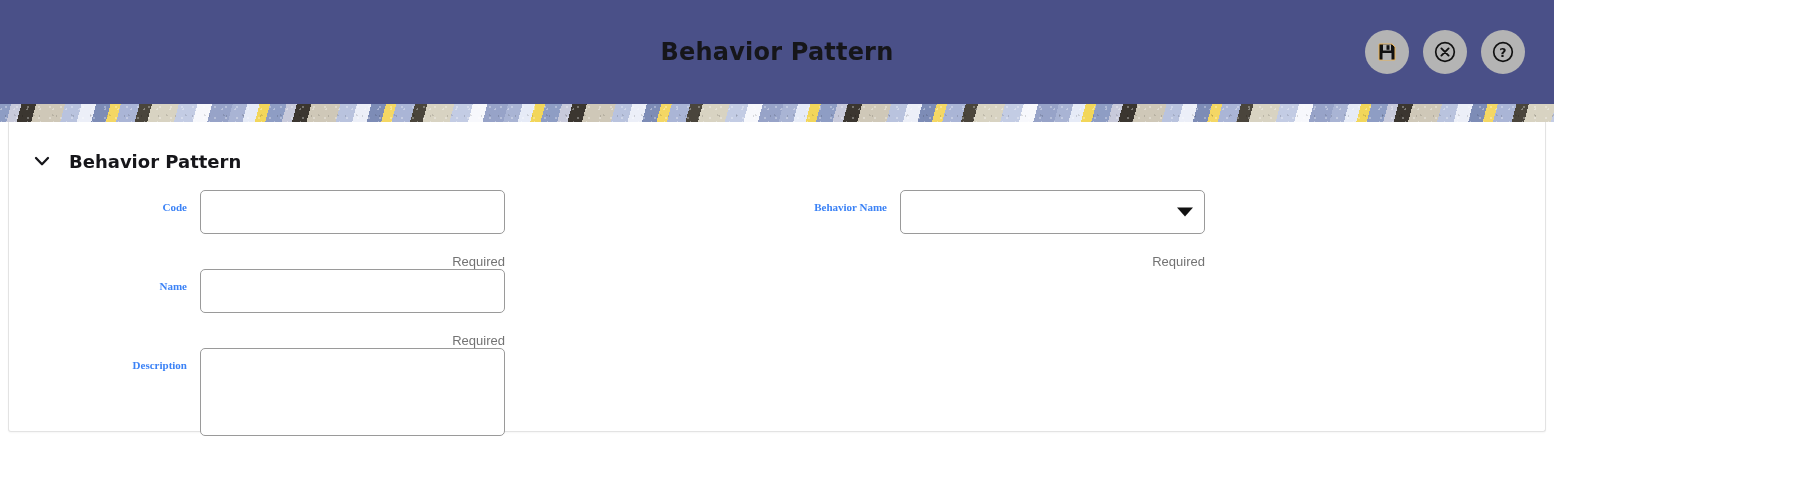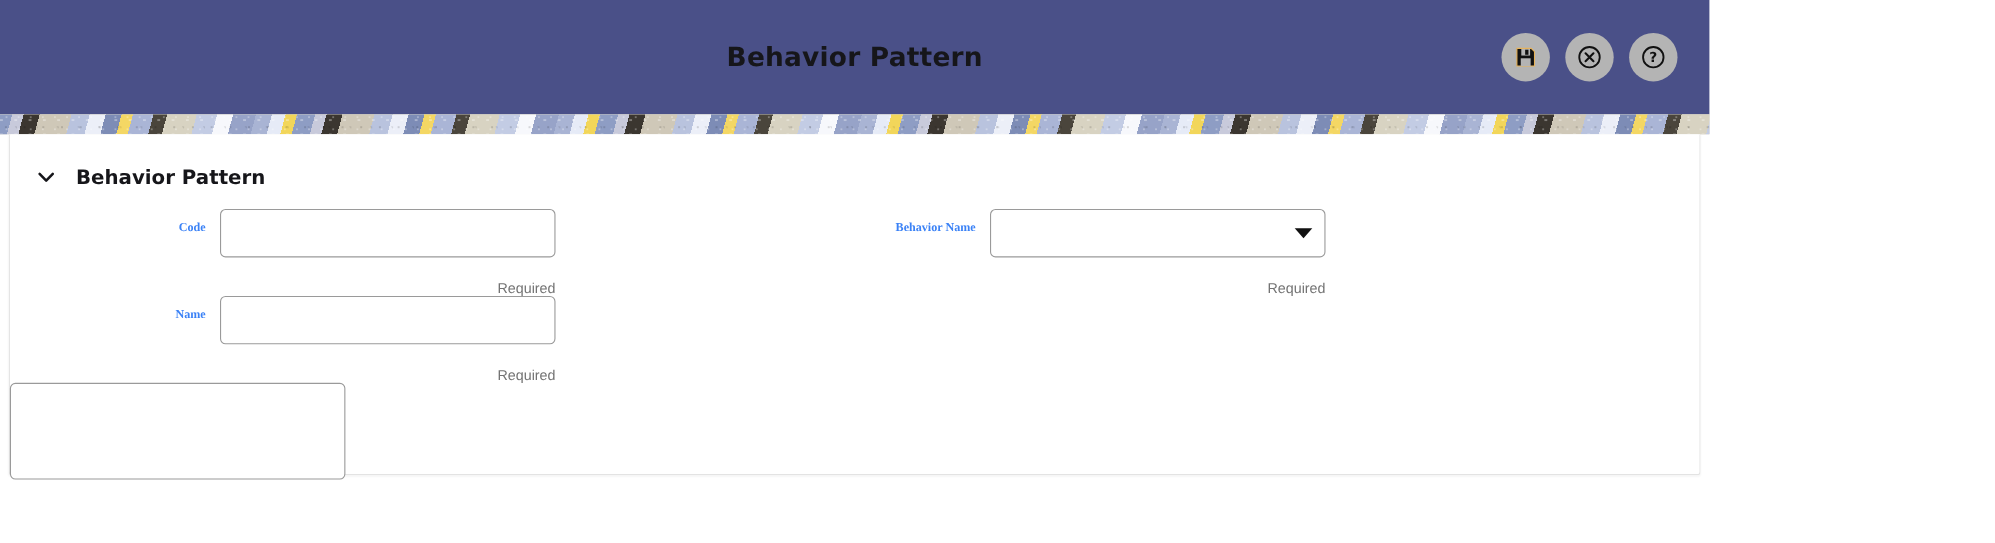--- a/index.html
+++ b/index.html
@@ -298,20 +298,21 @@
 
         <div class="field-row">
           <div class="field-label">Name</div>
           <div class="field-ctrl">
             <input class="txt-input" type="text" value="" style="">
             <div class="helper">Required</div>
           </div>
         </div>
 
         <div class="field-row">
+          <div class="field-label">Description</div>
           <div class="field-ctrl">
             <textarea class="txt-area" style=""></textarea>
           </div>
         </div>
 
       </div>
 
       <div class="col-right">
 
         <div class="field-row">

